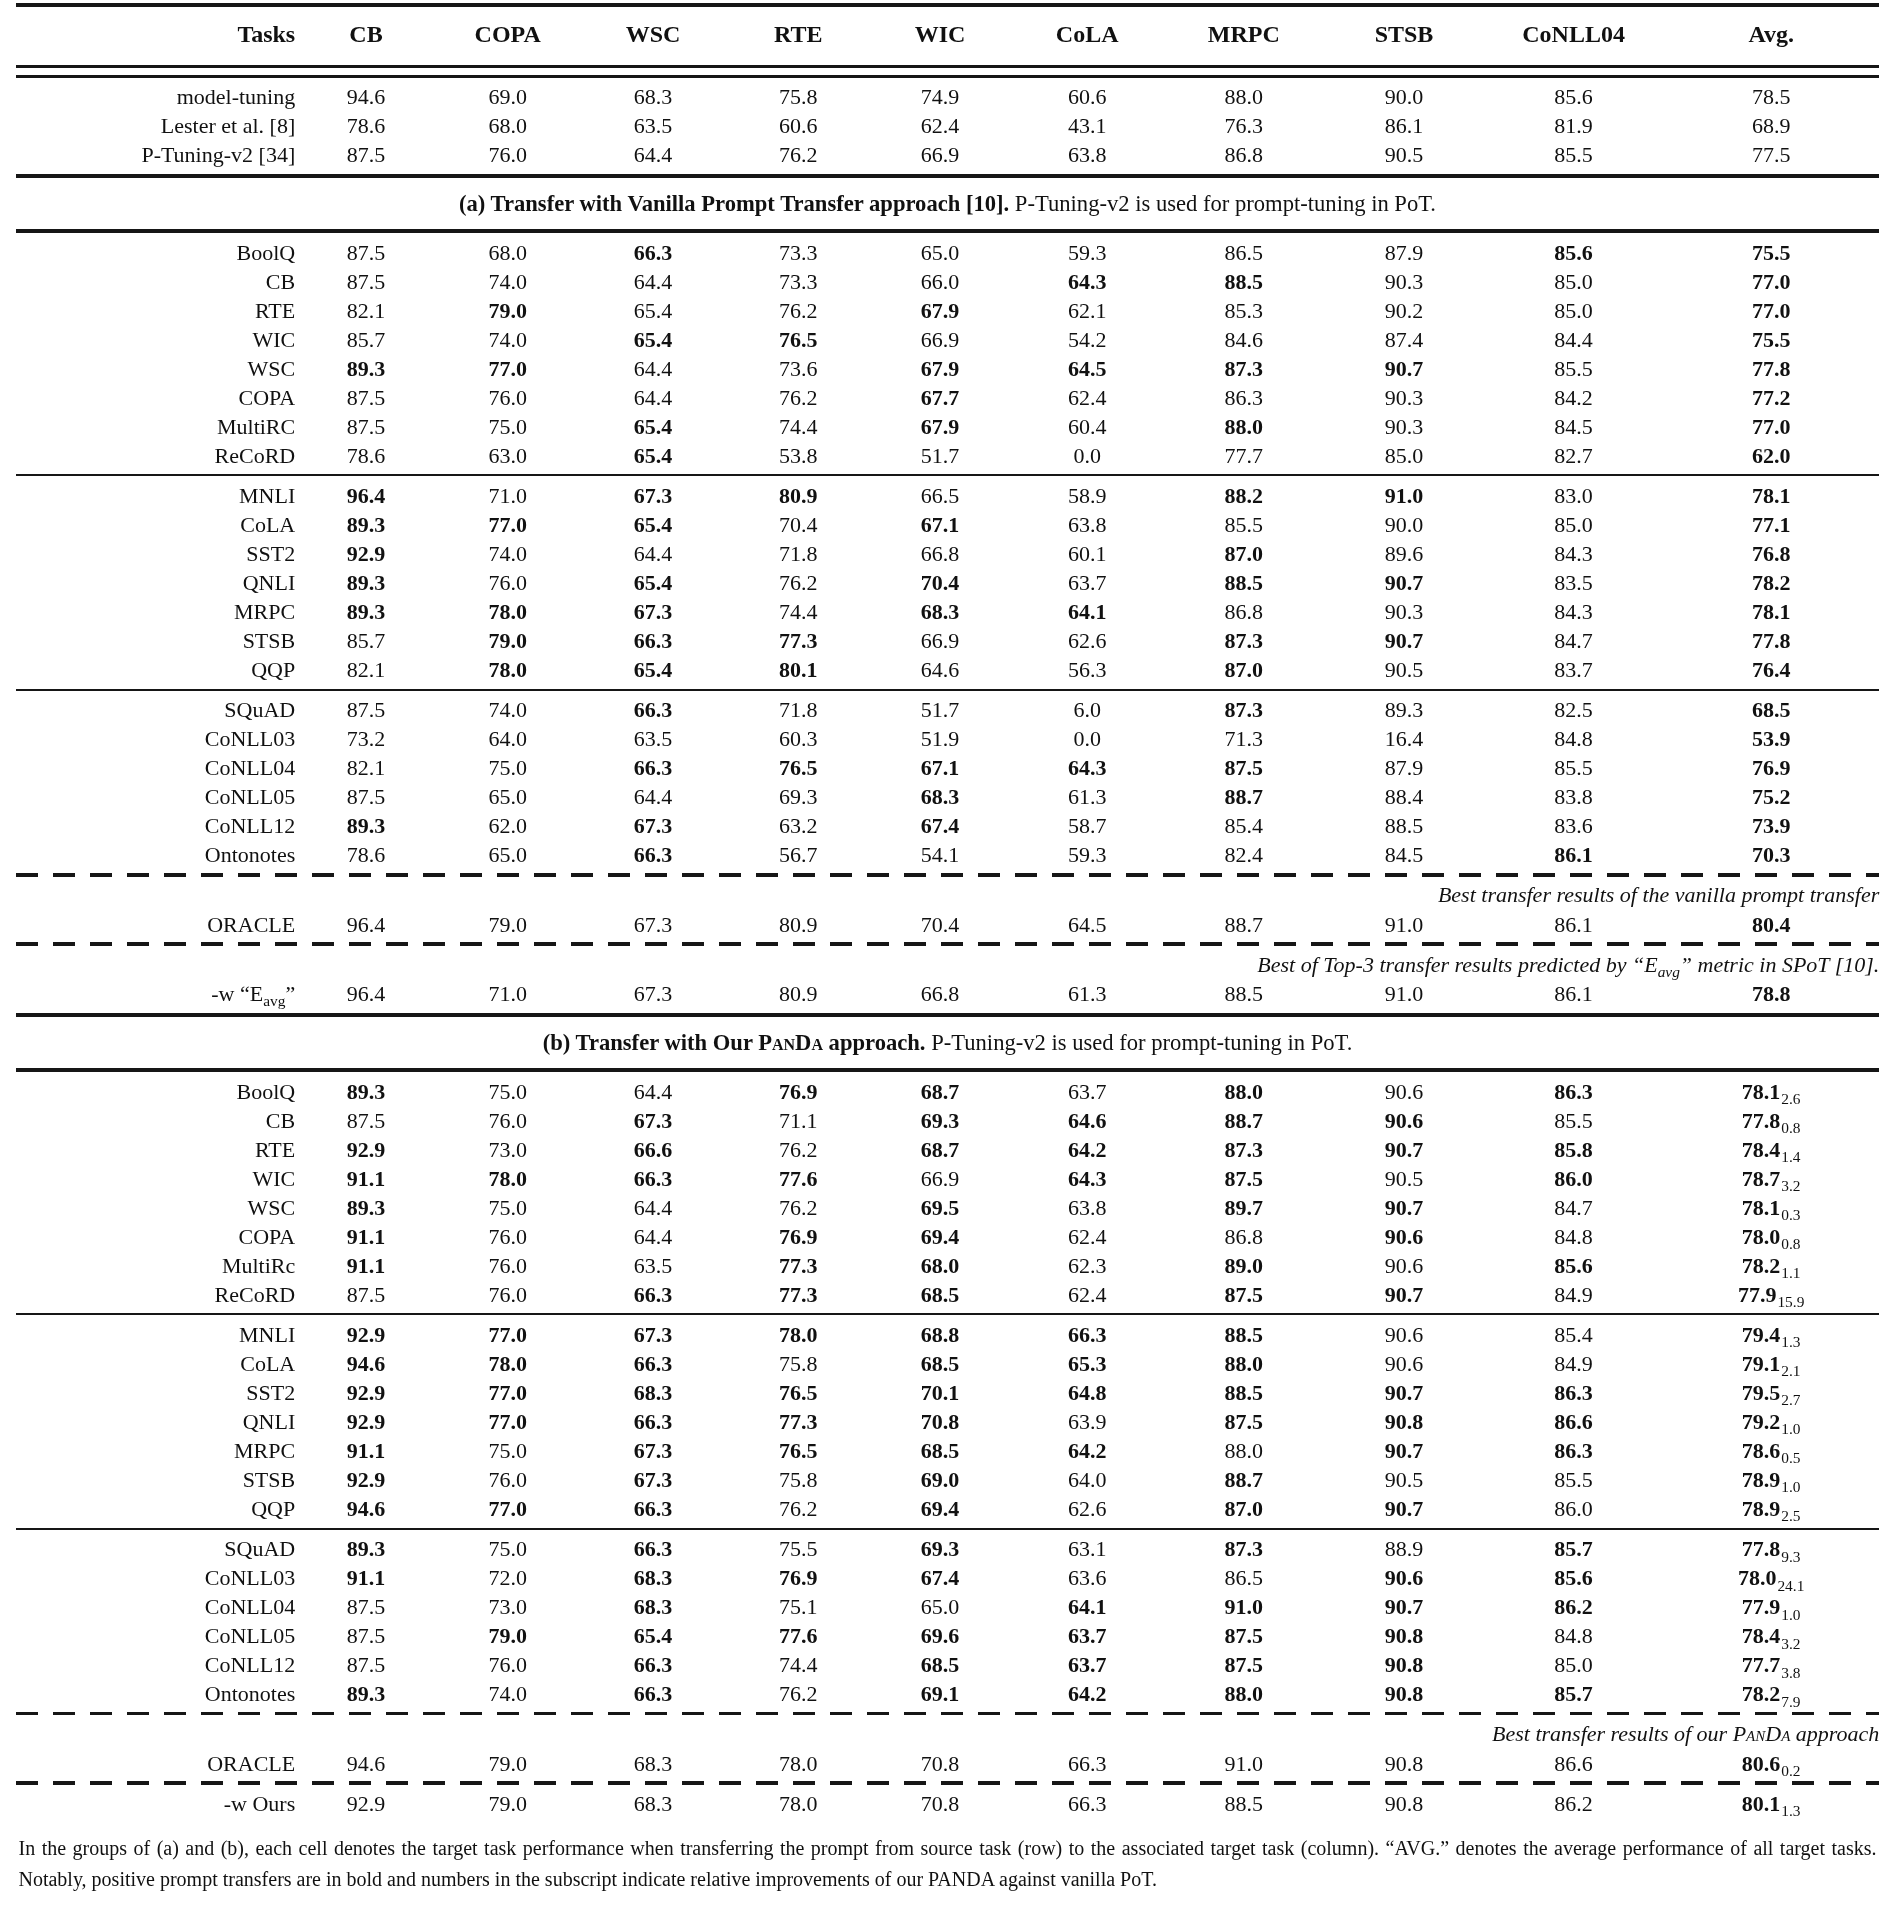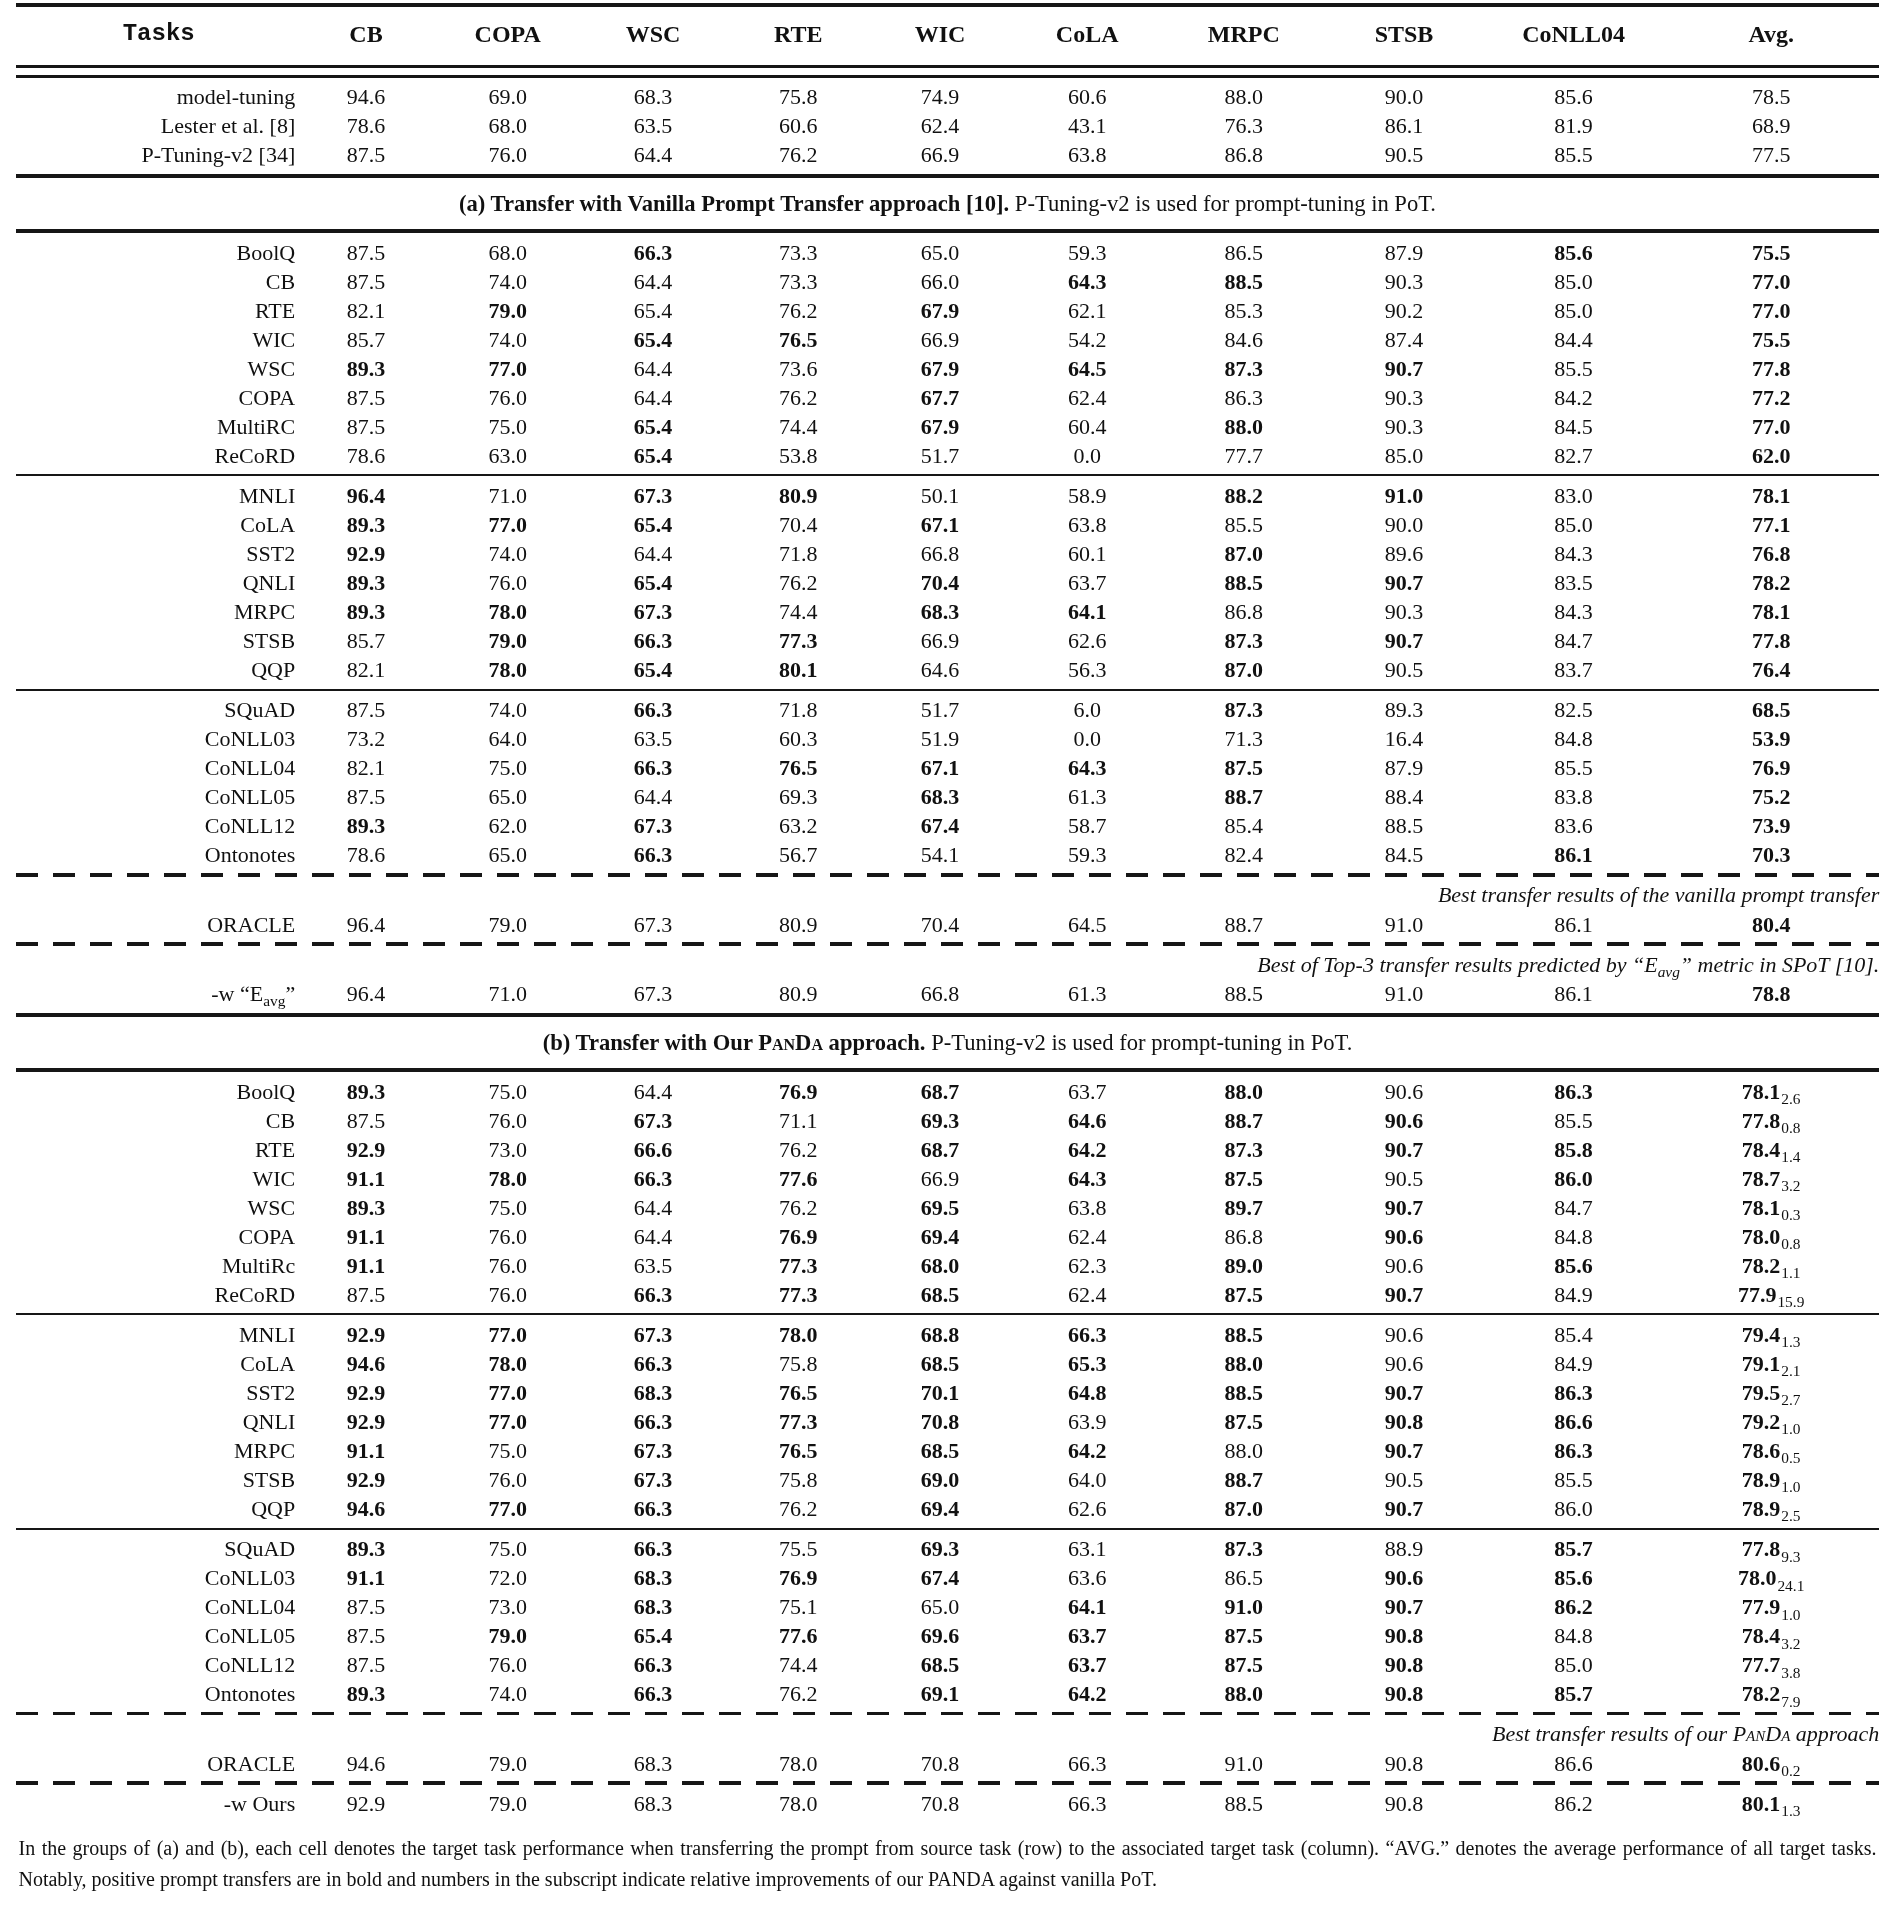--- a/index.html
+++ b/index.html
@@ -1,20 +1,20 @@
 <!DOCTYPE html>
 <html style="font-size:7.4px"><head>
 <meta charset="utf-8">
 <style>
   html,body{margin:0;padding:0;background:#ffffff;}
   body{width:1895px;height:1926px;font-family:"Liberation Serif","DejaVu Serif",serif;color:#111;}
   .page{padding:2.8px 15.7px 0 15.7px;}
   table{width:100%;border-collapse:collapse;table-layout:fixed;}
   thead th{font-weight:bold;font-size:24px;line-height:54px;text-align:center;vertical-align:middle;padding:0;}
-  thead th.first{text-align:center;padding-left:6.5px;font-family:Liberation Mono, monospace;}
+  thead th.first{text-align:right;padding-left:6.5px;}
   tr.hdr{border-top:4.6px solid #161616;}
   td{padding:0;font-size:22px;vertical-align:middle;}
   td.num{text-align:center;line-height:29px;white-space:nowrap;}
   td.label{text-align:right;padding-left:6.5px;line-height:29px;white-space:nowrap;}
   .b{font-weight:bold;}
   .i{}
   .sc{font-variant:small-caps;}
   sub{font-size:70%;line-height:0;}
   td.avg sub{margin-left:0.9px;}
   tr.rule td{padding:4.6px 0;}
@@ -226,21 +226,21 @@
           <td colspan="11">
             <div></div>
           </td>
         </tr>
         <tr>
           <td class="label">MNLI</td>
           <td class="num"><span class="b">96.4</span></td>
           <td class="num"><span>71.0</span></td>
           <td class="num"><span class="b">67.3</span></td>
           <td class="num"><span class="b">80.9</span></td>
-          <td class="num"><span>50.1</span></td>
+          <td class="num"><span>66.5</span></td>
           <td class="num"><span>58.9</span></td>
           <td class="num"><span class="b">88.2</span></td>
           <td class="num"><span class="b">91.0</span></td>
           <td class="num"><span>83.0</span></td>
           <td class="num avg"><span class="b">78.1</span></td>
         </tr>
         <tr>
           <td class="label">CoLA</td>
           <td class="num"><span class="b">89.3</span></td>
           <td class="num"><span class="b">77.0</span></td>

